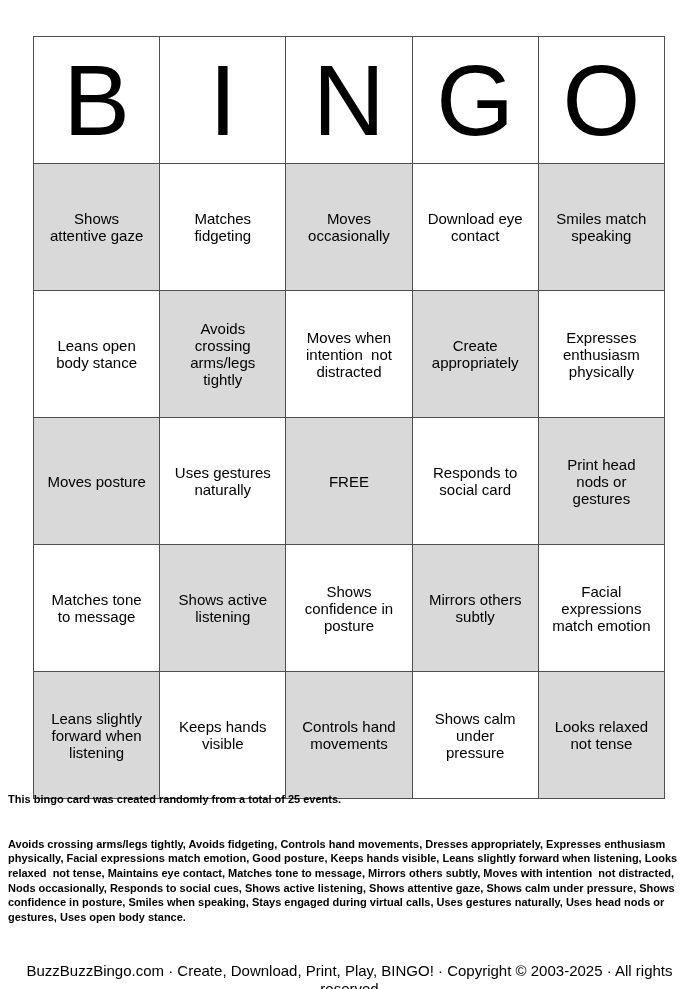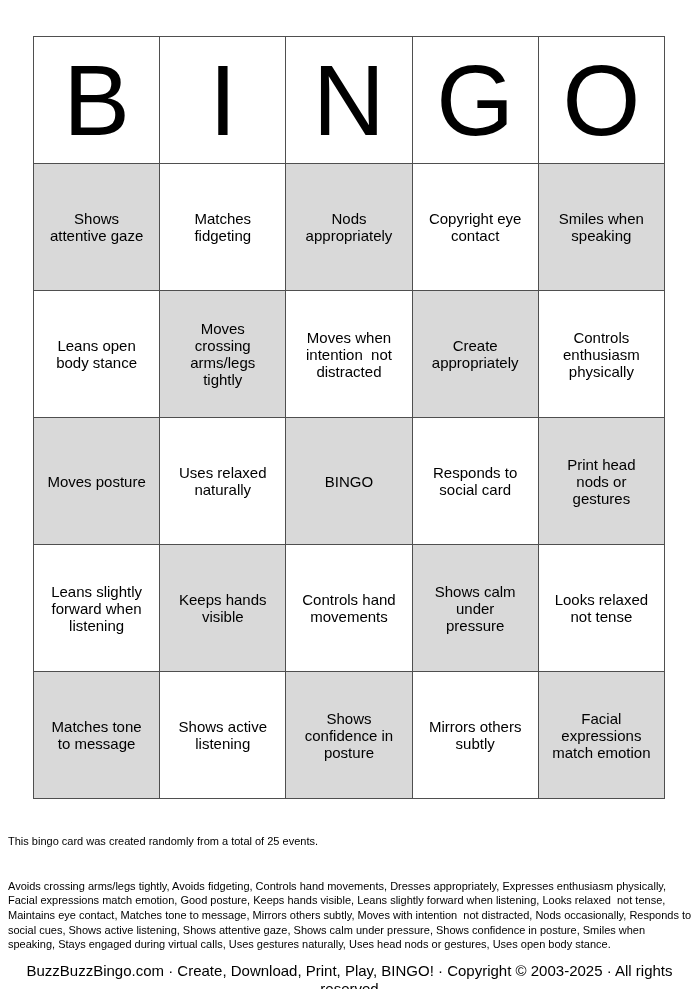--- a/index.html
+++ b/index.html
@@ -50,25 +50,26 @@
     padding: 0 13px;
     background: #ffffff;
     white-space: pre-wrap;
     overflow-wrap: break-word;
   }
   table.card tbody tr:nth-child(odd) td:nth-child(odd) { background: var(--shaded, #d9d9d9); }
   table.card tbody tr:nth-child(even) td:nth-child(even) { background: var(--shaded, #d9d9d9); }
   .desc {
     position: absolute;
     left: 8px;
-    top: 805px;
+    top: 763px;
     width: 687px;
     font-size: 11px;
     line-height: 14.7px;
     white-space: pre-wrap;
+    font-weight: bold;
   }
   .copyright {
     position: absolute;
     left: 0;
     top: 962px;
     width: 699px;
     text-align: center;
     font-size: 15px;
     line-height: 18px;
   }
@@ -85,51 +86,51 @@
         <th>I</th>
         <th>N</th>
         <th>G</th>
         <th>O</th>
       </tr>
     </thead>
     <tbody>
       <tr>
         <td>Shows attentive gaze</td>
         <td>Matches fidgeting</td>
-        <td>Nods appropriately</td>
-        <td>Copyright eye contact</td>
-        <td>Smiles when speaking</td>
+        <td>Moves occasionally</td>
+        <td>Download eye contact</td>
+        <td>Smiles match speaking</td>
       </tr>
       <tr>
         <td>Leans open body stance</td>
-        <td>Moves crossing arms/legs tightly</td>
+        <td>Avoids crossing arms/legs tightly</td>
         <td>Moves when intention  not distracted</td>
         <td>Create appropriately</td>
-        <td>Controls enthusiasm physically</td>
+        <td>Expresses enthusiasm physically</td>
       </tr>
       <tr>
         <td>Moves posture</td>
-        <td>Uses relaxed naturally</td>
-        <td>BINGO</td>
+        <td>Uses gestures naturally</td>
+        <td>FREE</td>
         <td>Responds to social card</td>
         <td>Print head nods or gestures</td>
+      </tr>
+      <tr>
+        <td>Matches tone to message</td>
+        <td>Shows active listening</td>
+        <td>Shows confidence in posture</td>
+        <td>Mirrors others subtly</td>
+        <td>Facial expressions match emotion</td>
       </tr>
       <tr>
         <td>Leans slightly forward when listening</td>
         <td>Keeps hands visible</td>
         <td>Controls hand movements</td>
         <td>Shows calm under pressure</td>
         <td>Looks relaxed  not tense</td>
-      </tr>
-      <tr>
-        <td>Matches tone to message</td>
-        <td>Shows active listening</td>
-        <td>Shows confidence in posture</td>
-        <td>Mirrors others subtly</td>
-        <td>Facial expressions match emotion</td>
       </tr>
     </tbody>
   </table>
 
   <div class="desc">
     <div>This bingo card was created randomly from a total of 25 events.</div>
     <div>Avoids crossing arms/legs tightly, Avoids fidgeting, Controls hand movements, Dresses appropriately, Expresses enthusiasm physically, Facial expressions match emotion, Good posture, Keeps hands visible, Leans slightly forward when listening, Looks relaxed  not tense, Maintains eye contact, Matches tone to message, Mirrors others subtly, Moves with intention  not distracted, Nods occasionally, Responds to social cues, Shows active listening, Shows attentive gaze, Shows calm under pressure, Shows confidence in posture, Smiles when speaking, Stays engaged during virtual calls, Uses gestures naturally, Uses head nods or gestures, Uses open body stance.</div>
   </div>
 
   <div class="copyright">BuzzBuzzBingo.com · Create, Download, Print, Play, BINGO! · Copyright © 2003-2025 · All rights reserved</div>

